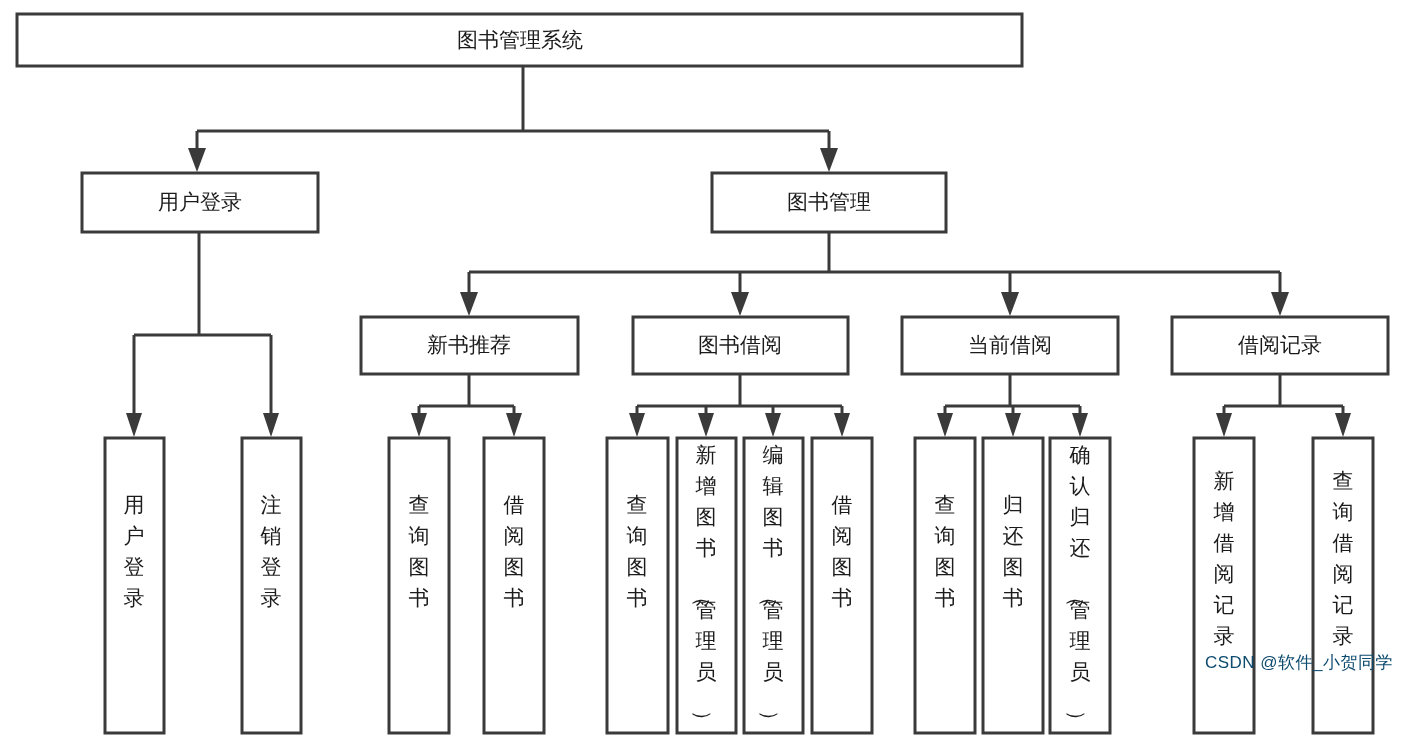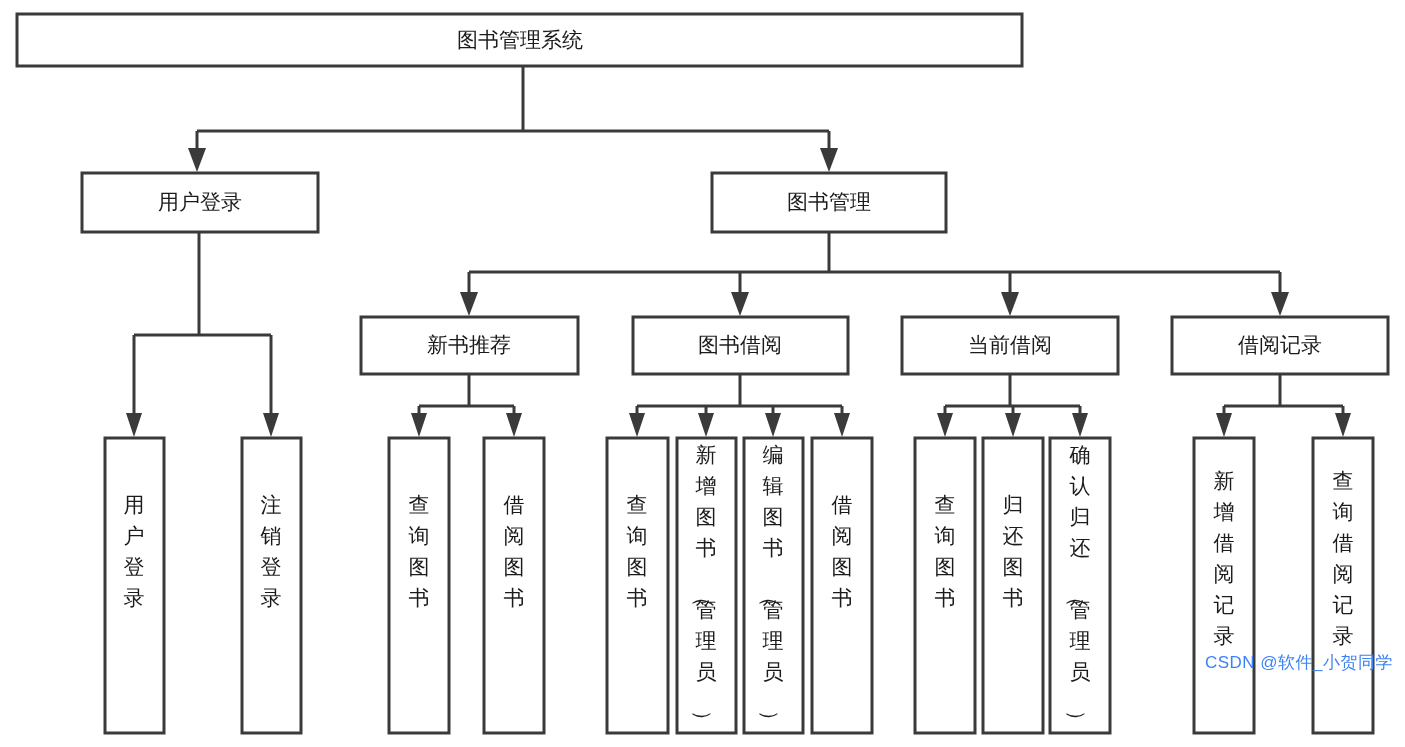--- a/index.html
+++ b/index.html
@@ -53,21 +53,21 @@
     font-size: 21px;
     fill: #1b1b1b;
     text-anchor: middle;
   }
   .watermark {
     position: absolute;
     right: 12px;
     bottom: 6px;
     font-family: "Liberation Sans", "DejaVu Sans", sans-serif;
     font-size: 17px;
-    color: #3b82f6;
+    color: #0c4a6e;
     letter-spacing: 0.5px;
     white-space: nowrap;
     user-select: none;
   }
 </style>
 </head>
 <body>
 
 <div id="diagram-root">
 

